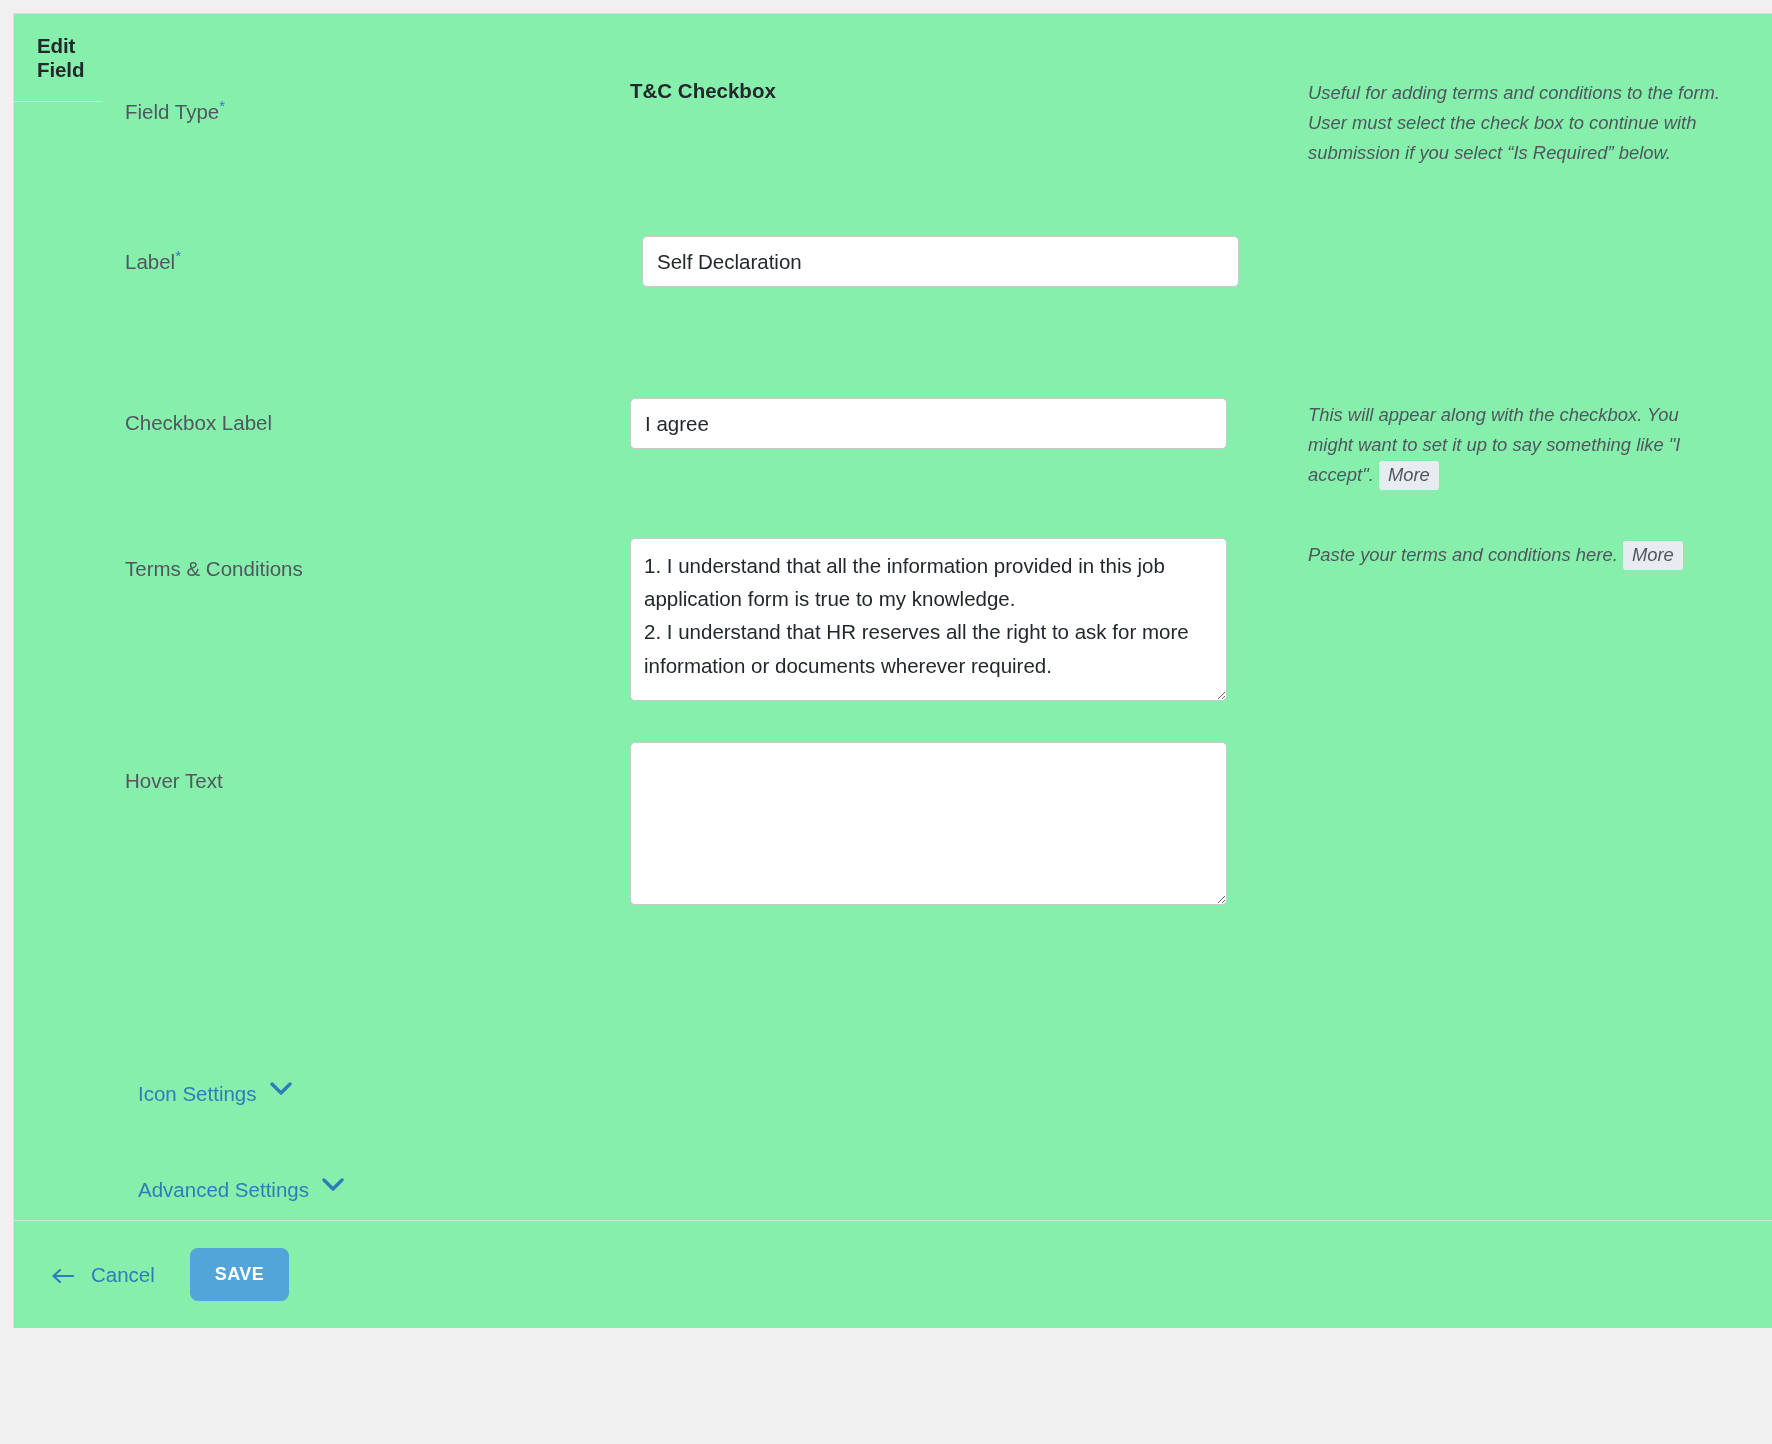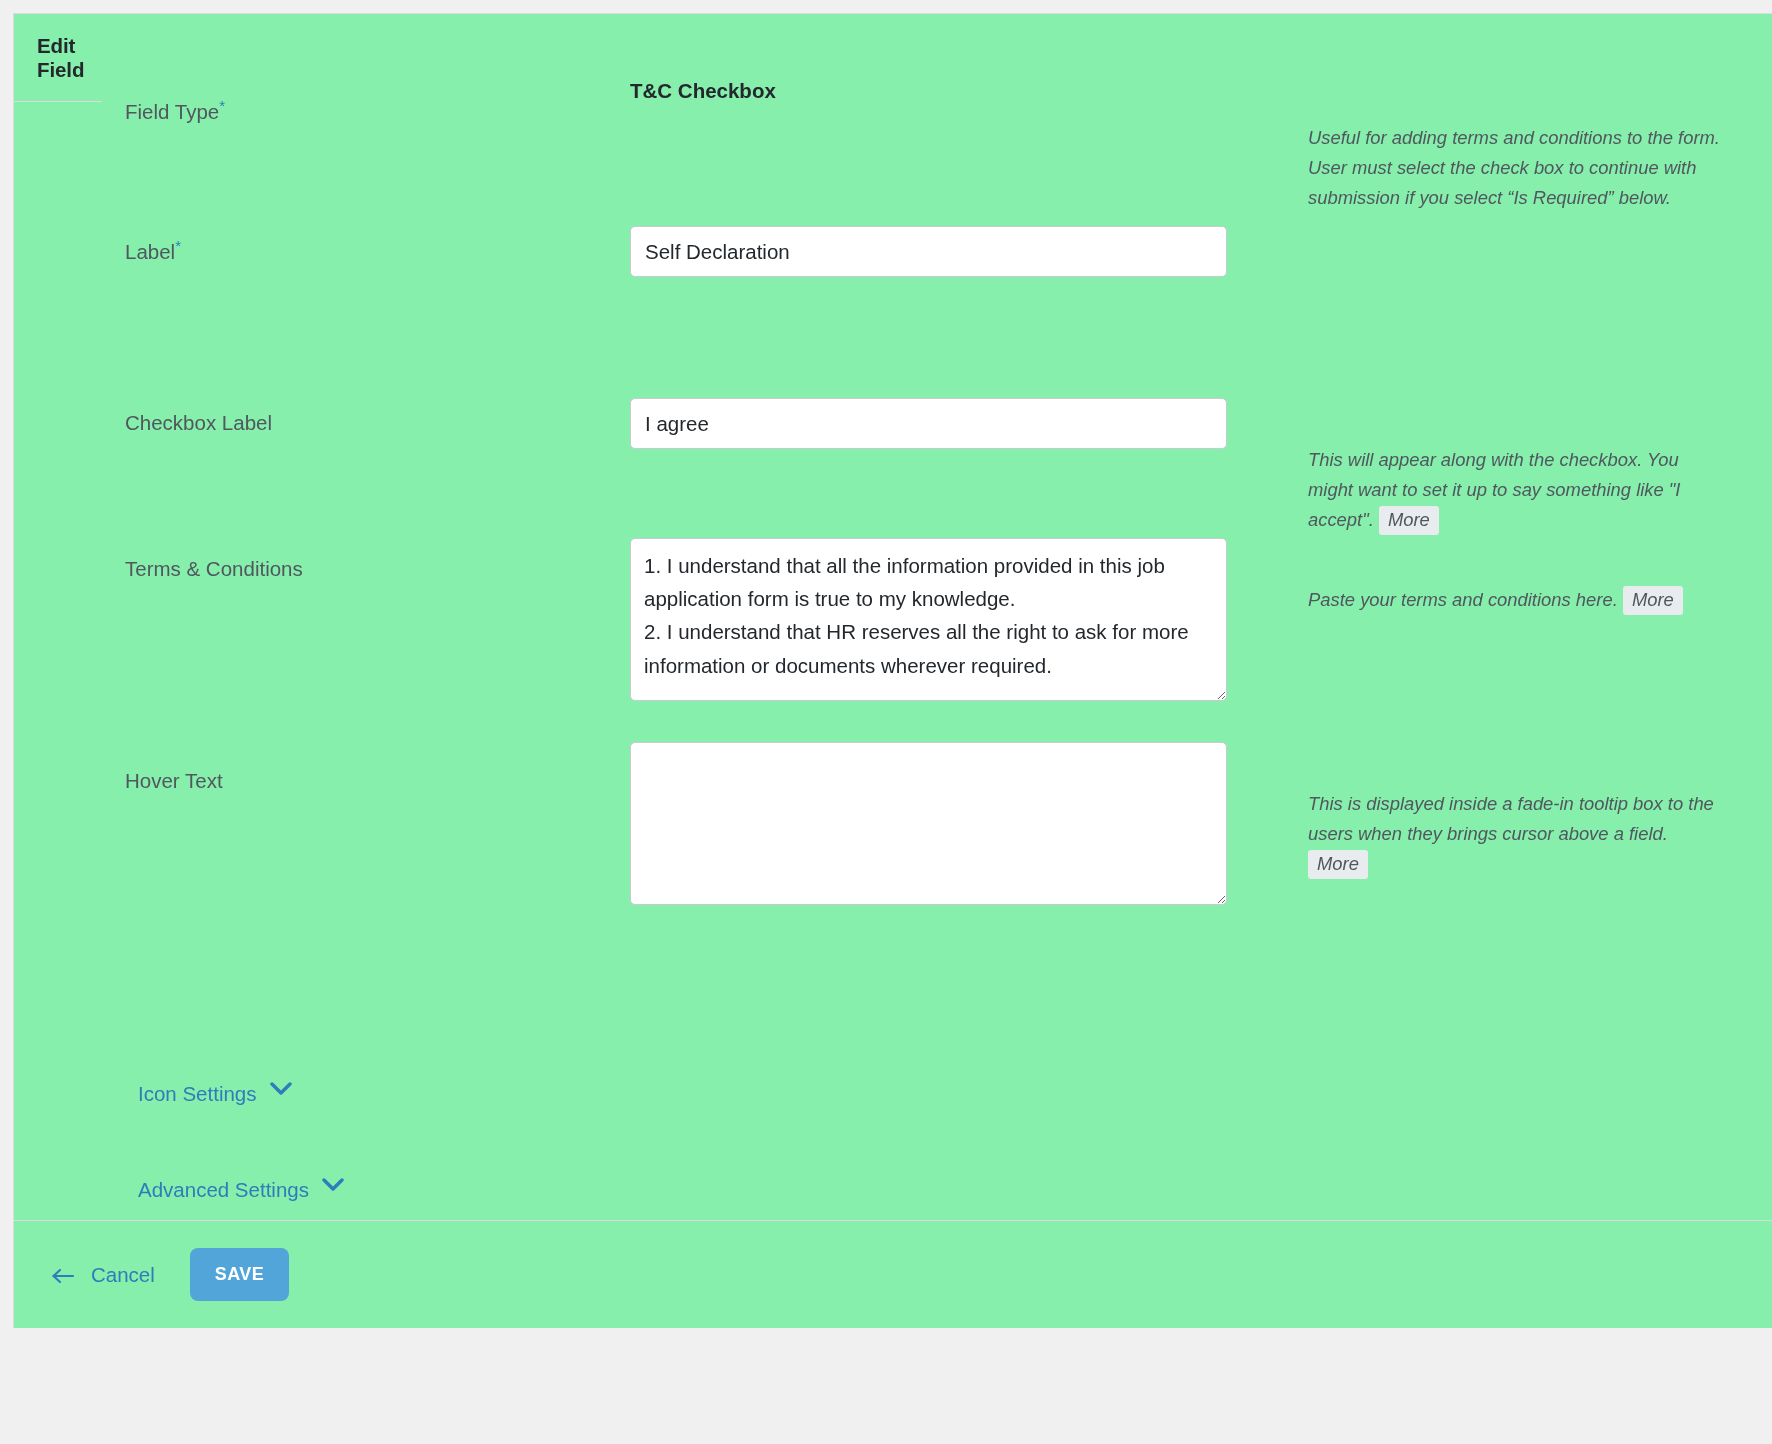--- a/index.html
+++ b/index.html
@@ -78,21 +78,20 @@
   }
 
   .col-help {
     flex: 1 1 auto;
     padding-left: 23px;
     padding-right: 28px;
     font-style: italic;
     font-size: 18.4px;
     line-height: 1.62;
     color: #50575e;
-    margin-top: 45px;
   }
 
   .more-badge {
     display: inline-block;
     background: #e8ecef;
     color: #50575e;
     font-style: italic;
     font-size: 18.4px;
     padding: 2px 9px 3px 9px;
     border-radius: 3px;
@@ -137,21 +136,21 @@
     outline: none;
     resize: vertical;
     display: block;
     overflow: hidden;
   }
   .textarea.tc { height: 163px; }
   .textarea.hover { height: 163px; }
 
   
   .row-fieldtype { position: absolute; top: 62px;  left: 0; right: 0; }
-  .row-label     { position: absolute; top: 212px; left: 0; right: 0; }
+  .row-label     { position: absolute; top: 222px; left: 0; right: 0; gap: 12px; }
   .row-checkbox  { position: absolute; top: 384px; left: 0; right: 0; }
   .row-terms     { position: absolute; top: 524px; left: 0; right: 0; }
   .row-hover     { position: absolute; top: 728px; left: 0; right: 0; }
 
   .row-fieldtype .col-help { padding-top: 2px; }
   .row-label     .col-help { padding-top: 2px; }
   .row-checkbox  .col-help { padding-top: 2px; }
   .row-terms     .col-help { padding-top: 2px; }
   .row-hover     .col-help { padding-top: 2px; }
 
@@ -279,24 +278,20 @@
         <span class="more-badge">More</span>
       </div>
     </div>
 
     <div class="row row-hover">
       <div class="col-label">
         <span>Hover Text</span>
       </div>
       <div class="col-field">
         <textarea class="textarea hover" style=""></textarea>
-      </div>
-      <div class="col-help">
-        <span>This is displayed inside a fade-in tooltip box to the users when they brings cursor above a field.</span>
-        <span class="more-badge">More</span>
       </div>
     </div>
 
     <div class="section-link sec-icon">
       <span>Icon Settings</span>
       <span class="chev">
         <svg width="22" height="13" viewBox="0 0 22 13">
           <path d="M2 2 L11 11 L20 2" fill="none" stroke="#2d7dba" stroke-width="3.4" stroke-linecap="round" stroke-linejoin="round"></path>
         </svg>
       </span>

